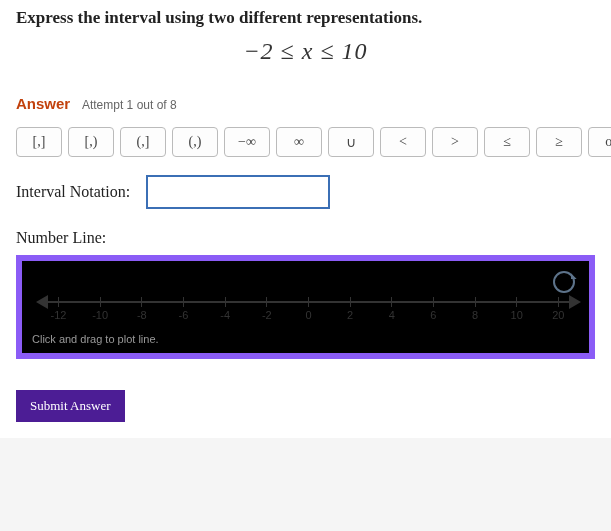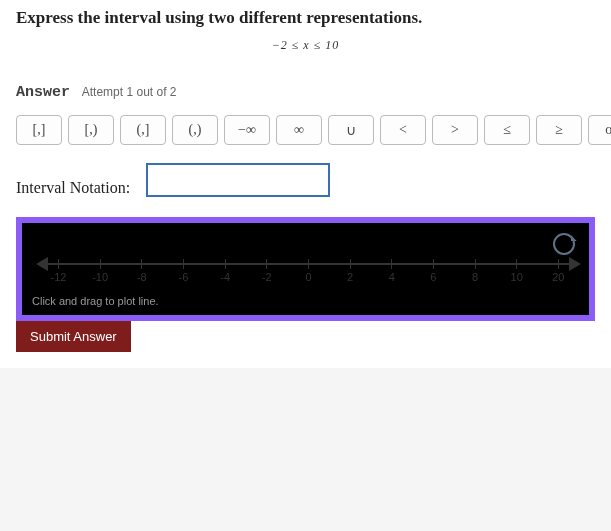--- a/index.html
+++ b/index.html
@@ -1,53 +1,53 @@
 <!DOCTYPE html>
 <html><head>
 <meta charset="utf-8">
 <style>
 body { margin:0; font-family:Georgia,serif; background:#f5f5f5; color:#333; width:611px; }
 .container { padding:8px 16px 16px 16px; background:#fff; }
 .question { font-size:17px; font-weight:bold; color:#222; font-family:Georgia,serif; }
-.expr { text-align:center; font-size:12px; font-family:Georgia,serif; margin:10px 0 30px 0; letter-spacing:1px; font-style:italic; }
+.expr { text-align:center; font-size:24px; font-family:Georgia,serif; margin:10px 0 30px 0; letter-spacing:1px; font-style:italic; }
 .answer-head { margin:24px 0 14px 0; font-size:15px; }
-.answer-head b { font-family:Liberation Mono, monospace; font-weight:bold; color:#404040; }
+.answer-head b { font-family:Liberation Sans, sans-serif; font-weight:bold; color:#c2410c; }
 .attempt { font-family:Arial,sans-serif; font-size:12px; color:#666; margin-left:8px; }
 .btn-row { display:flex; gap:6px; margin-bottom:18px; flex-wrap:nowrap; }
 .sym-btn { border:1px solid #bbb; background:#fdfdfd; border-radius:4px; min-width:32px; height:28px; font-size:14px; display:flex; align-items:center; justify-content:center; cursor:pointer; font-family:Georgia,serif; color:#444; padding:0 6px; }
-.row { display:flex; align-items:flex-end; margin:14px 0 20px 0; }
+.row { display:flex; align-items:center; margin:14px 0 20px 0; }
 .lbl { font-family:Georgia,serif; font-size:16px; color:#222; margin-right:16px; }
 .iv-input { width:180px; height:30px; border:2px solid #3b6fb5; background:#fff; }
 .nl-section { margin-top:10px; }
 .nl-box { border:6px solid #8b5cf6; background:#000000; padding:18px 4px 8px 10px; margin-top:8px; position:relative; }
 .reset-icon { position:absolute; right:14px; top:10px; width:18px; height:18px; border:2px solid #9cc0e6; border-radius:50%; opacity:0.6; }
 .reset-icon::after { content:""; position:absolute; right:-2px; top:2px; border:4px solid transparent; border-top-color:#9cc0e6; transform:rotate(45deg); }
 .numline { position:relative; height:40px; margin:10px 6px 0 6px; }
 .axis { position:absolute; top:12px; left:0; right:0; height:2px; background:#333; }
 .arrow-l, .arrow-r { position:absolute; top:6px; width:0; height:0; border-top:7px solid transparent; border-bottom:7px solid transparent; }
 .arrow-l { left:-2px; border-right:12px solid #333; }
 .arrow-r { right:-2px; border-left:12px solid #333; }
 .ticks { position:absolute; top:8px; left:20px; right:20px; display:flex; justify-content:space-between; }
 .tick { width:1px; height:10px; background:#333; position:relative; }
 .tick span { position:absolute; top:12px; left:50%; transform:translateX(-50%); font-size:11px; font-family:Arial,sans-serif; color:#333; white-space:nowrap; }
 .hint { text-align:left; font-size:11px; color:#999; font-family:Arial,sans-serif; margin-top:4px; }
-.submit { margin-top:0; background:#7f1d1d; color:#fff; border:none; padding:8px 14px; font-size:13px; font-family:Liberation Sans, sans-serif; cursor:pointer; }
+.submit { margin-top:31px; background:#4c1d95; color:#fff; border:none; padding:8px 14px; font-size:13px; font-family:Liberation Serif, serif; cursor:pointer; }
 </style>
 </head>
 <body>
 <div class="container">
 
 
 
 <div class="question">Express the interval using two different representations.</div>
 <div class="expr">−2 ≤ x ≤ 10</div>
 
 <div class="answer-head">
   <b>Answer</b>
-  <span class="attempt">Attempt 1 out of 2</span>
+  <span class="attempt">Attempt 1 out of 8</span>
 </div>
 
 <div class="btn-row">
   <div class="sym-btn">[,]</div>
   <div class="sym-btn">[,)</div>
   <div class="sym-btn">(,]</div>
   <div class="sym-btn">(,)</div>
   <div class="sym-btn">−∞</div>
   <div class="sym-btn">∞</div>
   <div class="sym-btn">∪</div>
@@ -57,20 +57,21 @@
   <div class="sym-btn">≥</div>
   <div class="sym-btn">or</div>
 </div>
 
 <div class="row">
   <span class="lbl">Interval Notation:</span>
   <div class="iv-input"></div>
 </div>
 
 <div class="nl-section">
+  <div class="lbl">Number Line:</div>
   <div class="nl-box">
     <div class="reset-icon"></div>
     <div class="numline">
       <div class="axis"></div>
       <div class="arrow-l"></div>
       <div class="arrow-r"></div>
       <div class="ticks">
         <div class="tick">
               <span>-12</span>
             </div>

